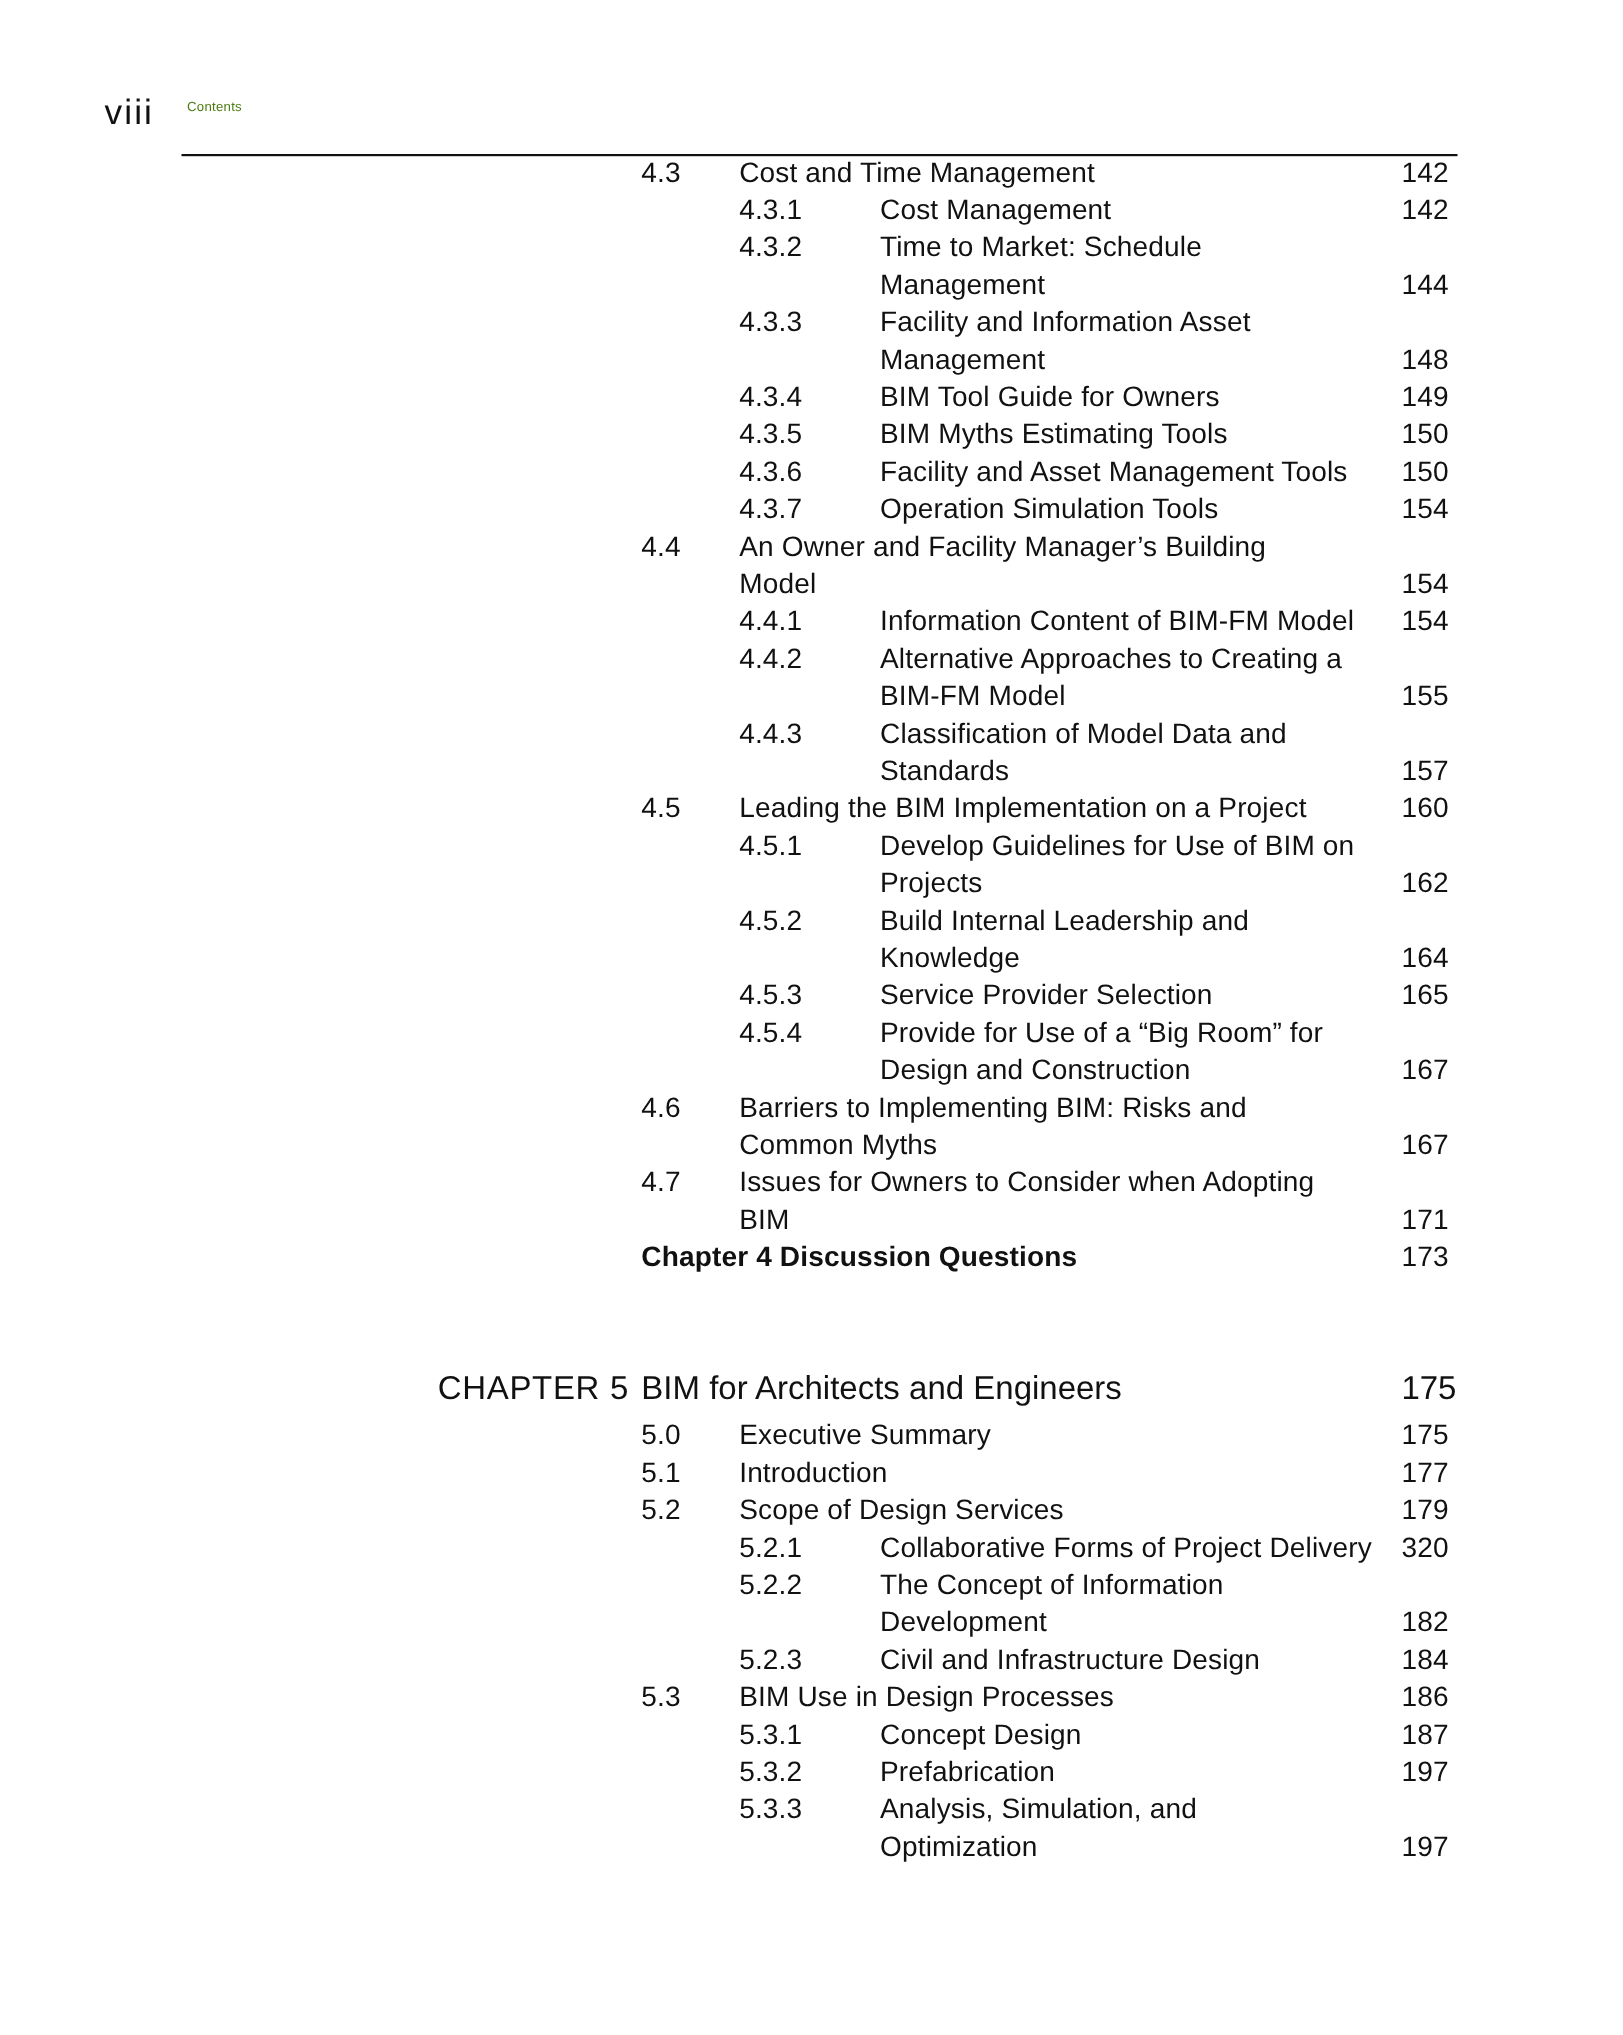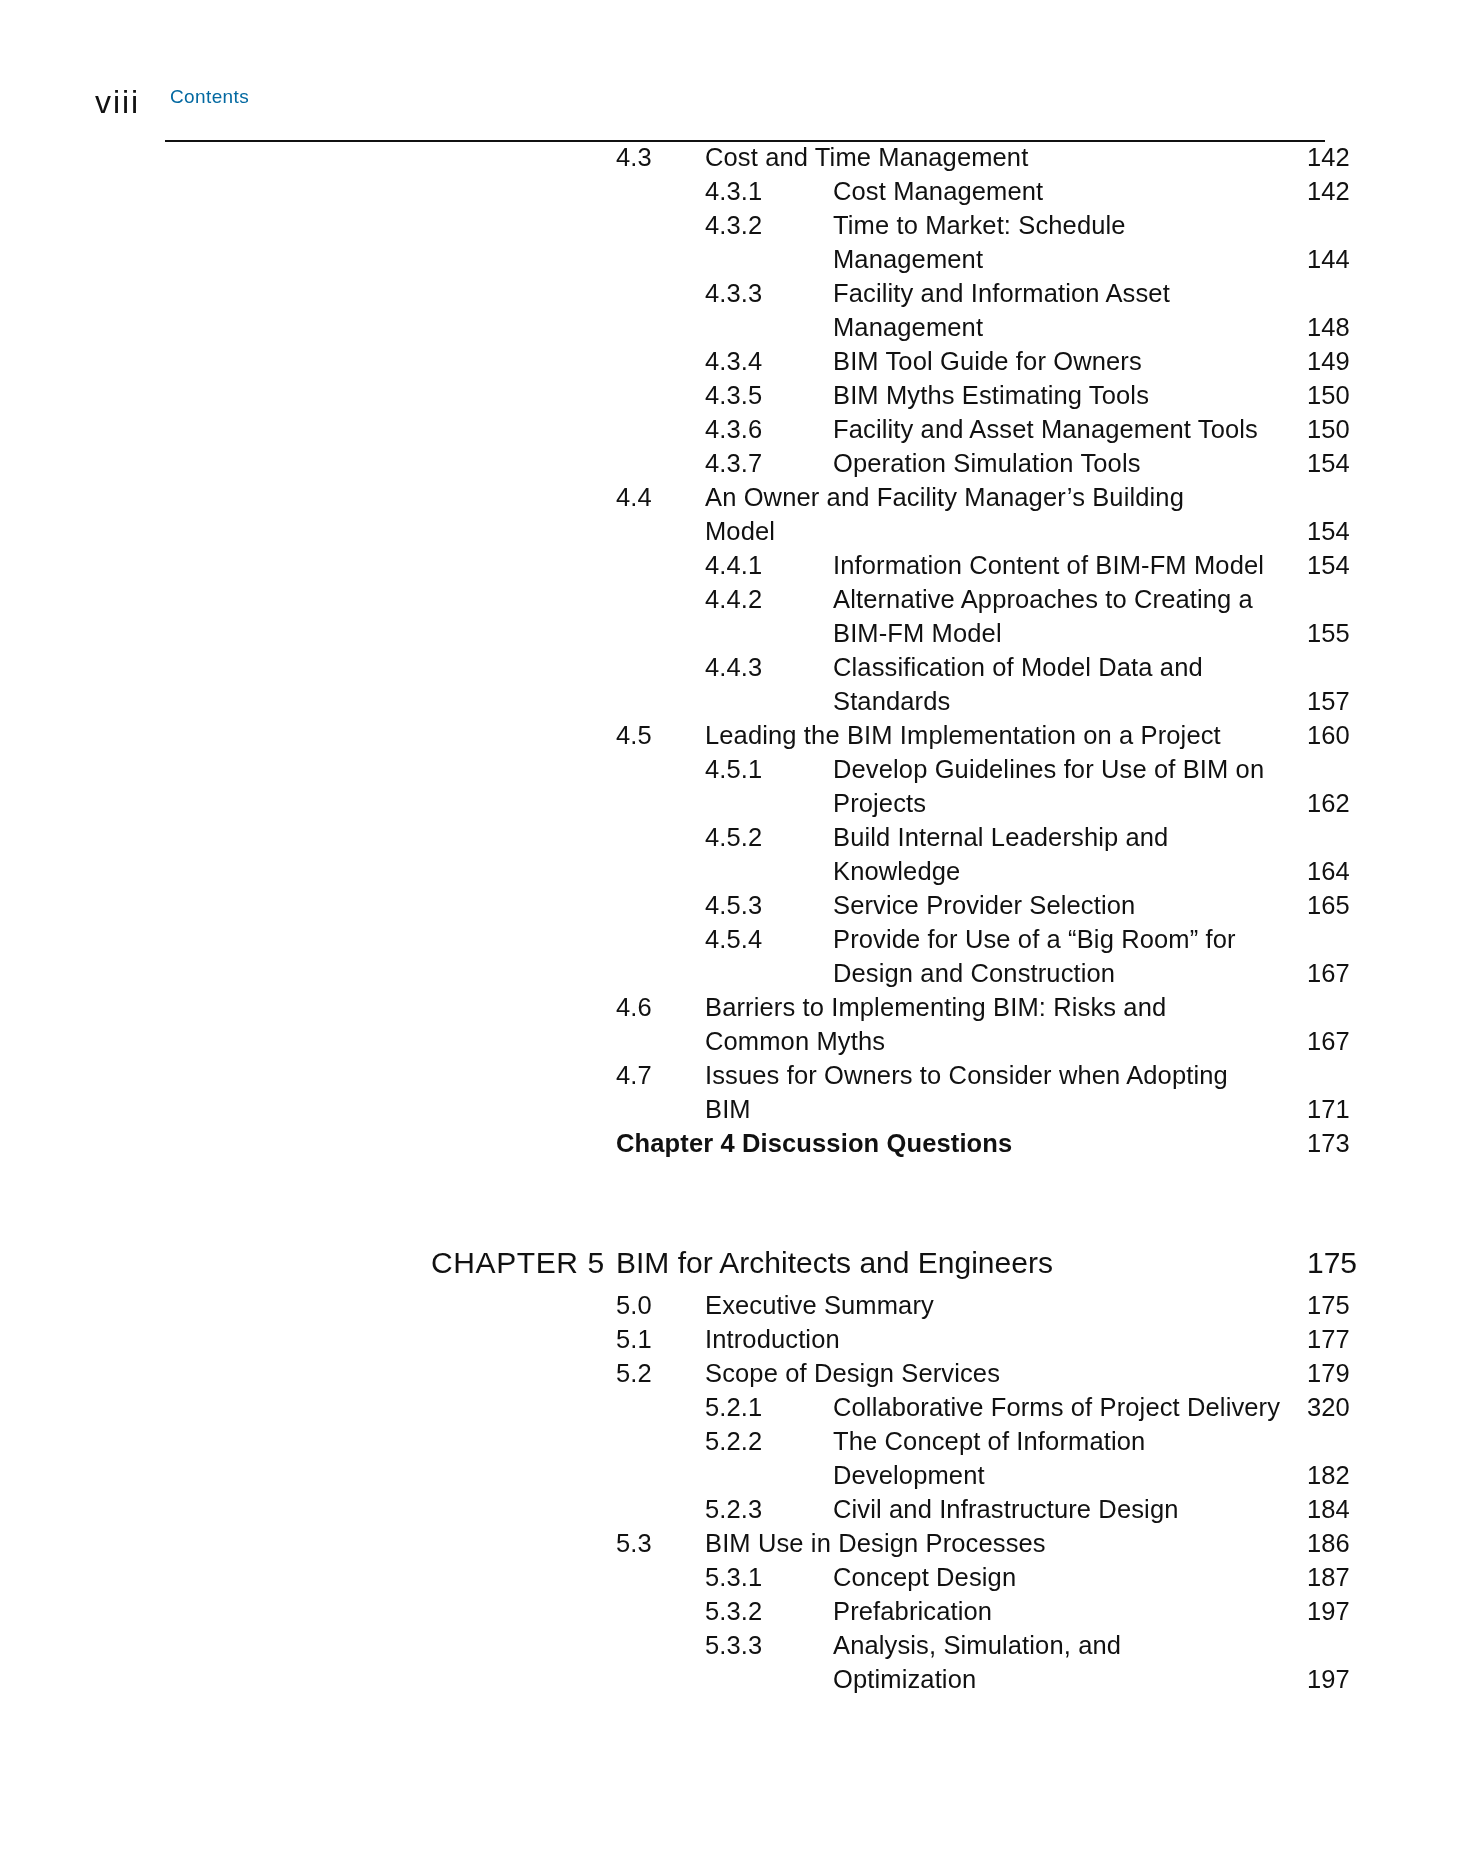--- a/index.html
+++ b/index.html
@@ -32,40 +32,39 @@
     font-size: 32px;
     letter-spacing: 0.06em;
     font-weight: 400;
     color: #111;
   }
   .running-title {
     position: absolute;
     left: 170px;
     top: 45px;
     transform: translateY(-50%);
-    font-size: 19px;
+    font-size: 12px;
     letter-spacing: 0.02em;
-    color: #0369a1;
+    color: #4d7c0f;
   }
   .header-rule {
     position: absolute;
     left: 165px;
     top: 88px;
     width: 1160px;
     height: 2px;
     background: #111;
   }
 
   
   .toc {
     position: absolute;
     left: 0;
     top: 140px;
     width: 1436px;
-    margin-left: 33px;
   }
 
   .row {
     position: relative;
     display: block;
     height: 34px;
     white-space: nowrap;
   }
   .row.cont { height: 34px; }
 

